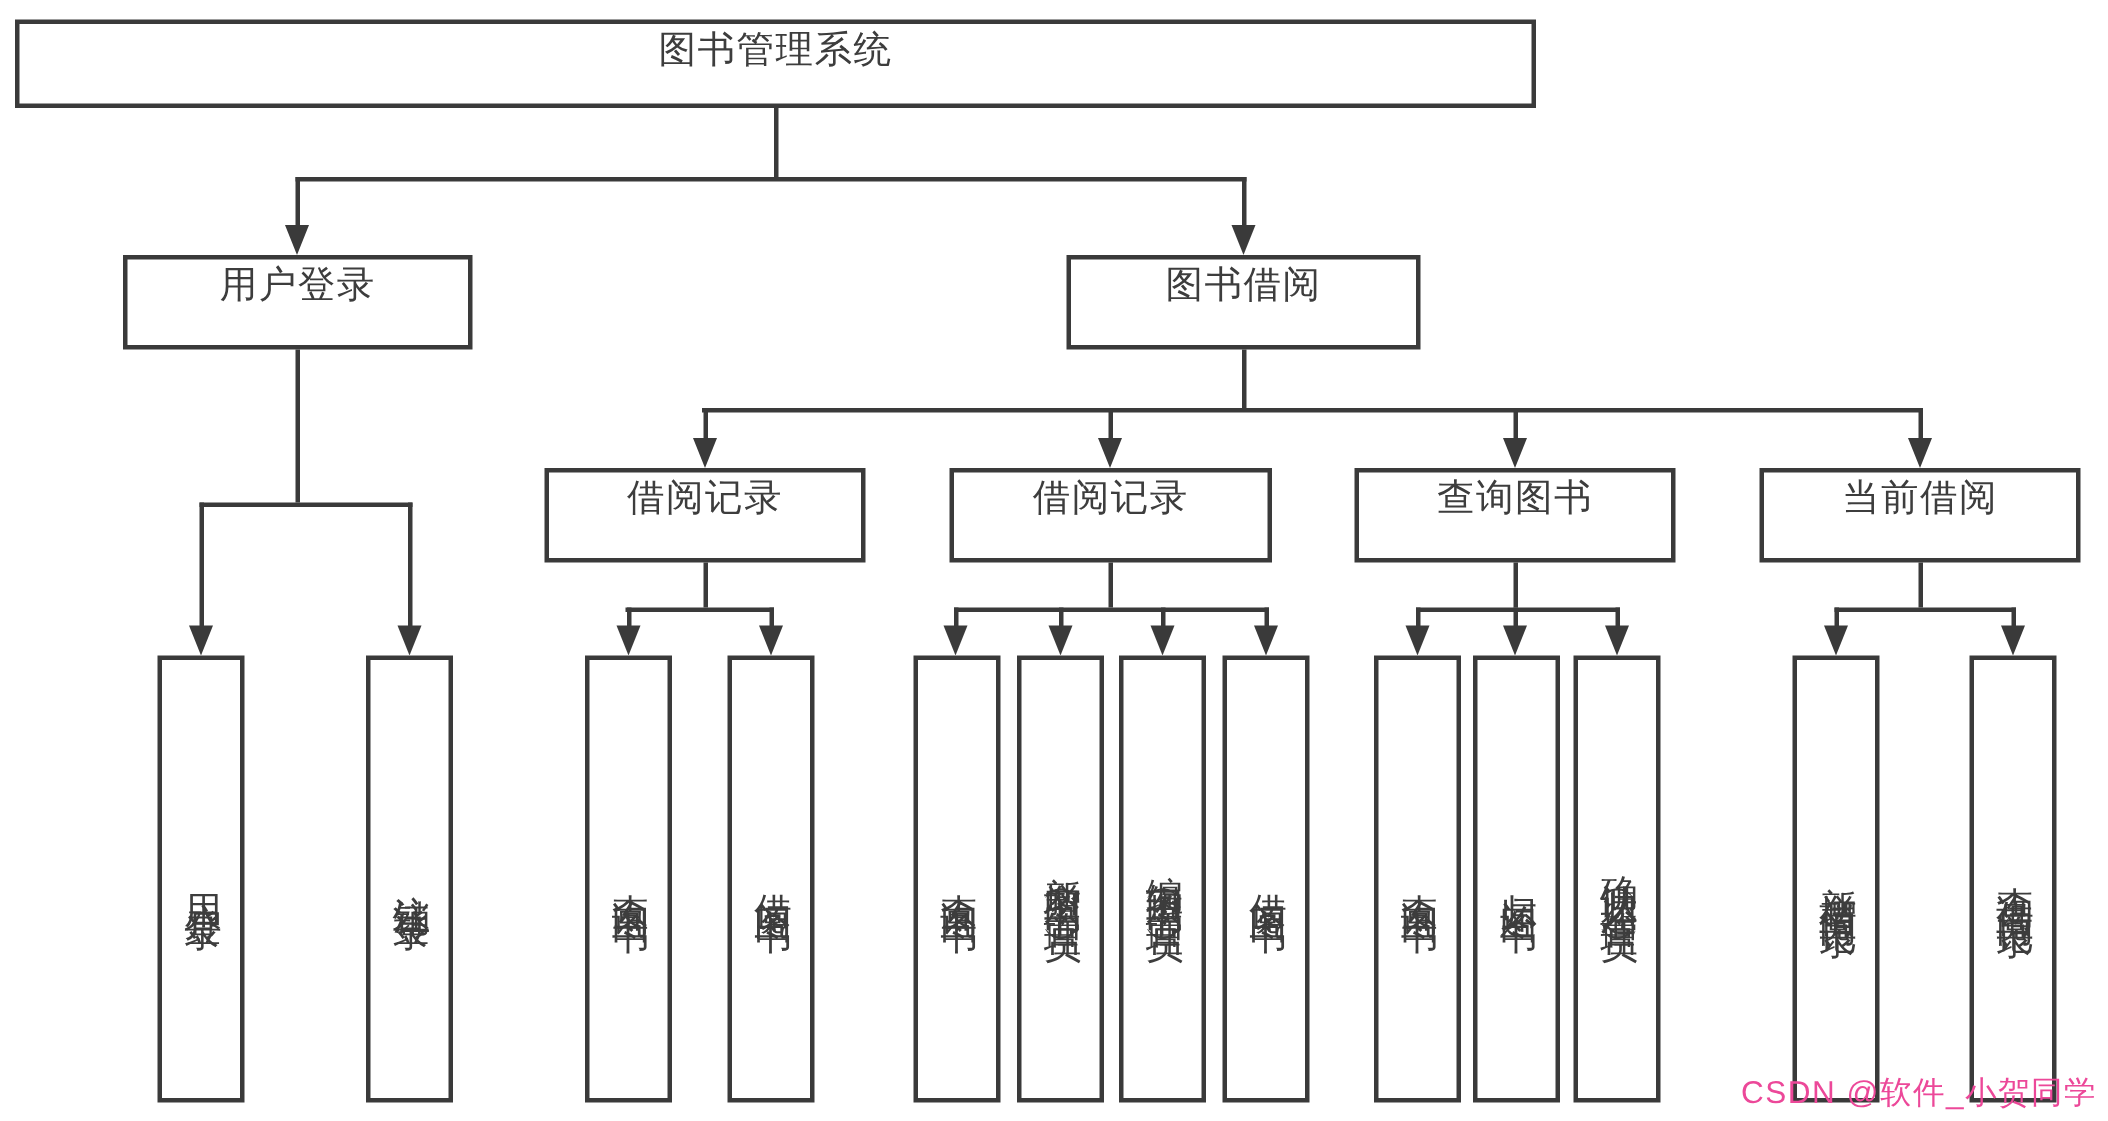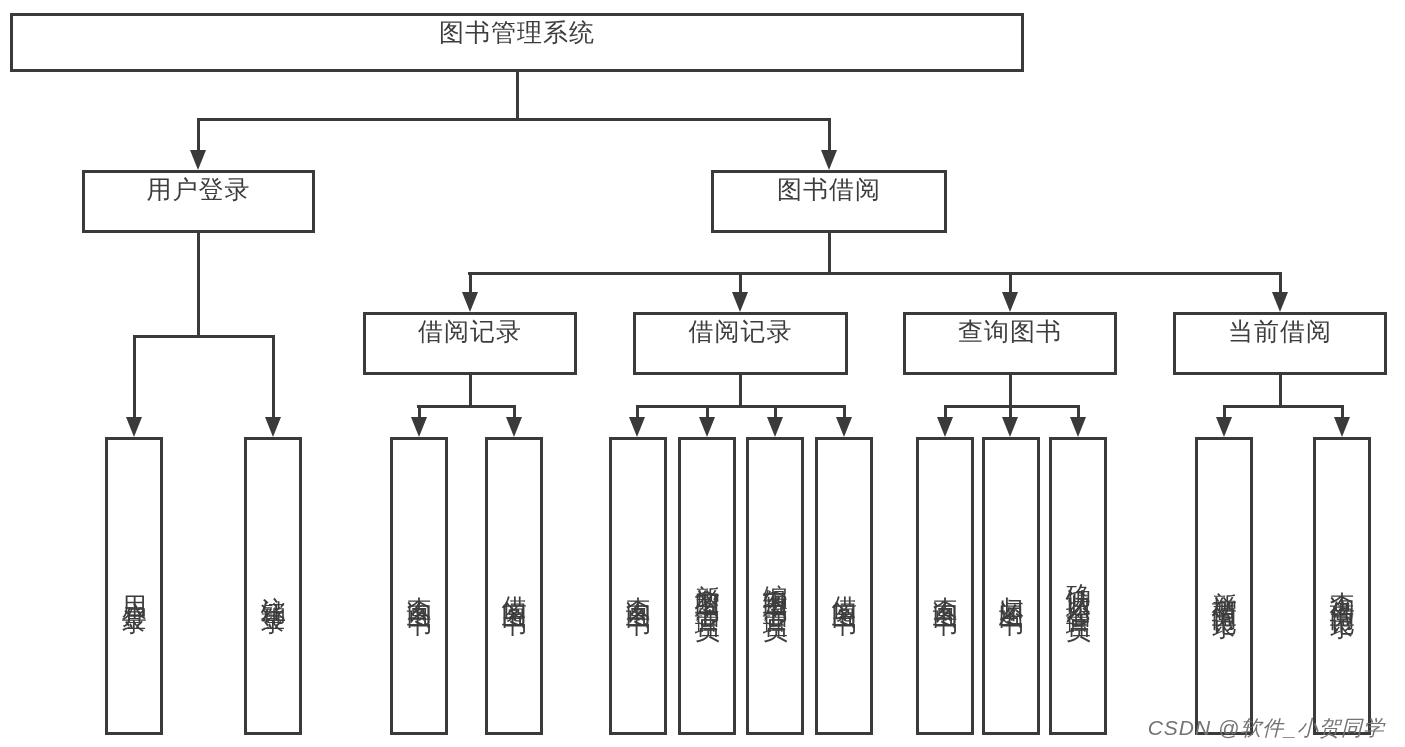--- a/index.html
+++ b/index.html
@@ -23,22 +23,22 @@
     writing-mode:vertical-rl; text-orientation:mixed;
     font-size:25px; letter-spacing:5px; line-height:1.1; color:#3d3d3d;
   }
   .line { position:absolute; background:#3a3a3a; }
   .arrow {
     position:absolute; width:0; height:0;
     border-left:8px solid transparent; border-right:8px solid transparent;
     border-top:20px solid #3a3a3a;
   }
   .watermark {
-    position:absolute; top:714px; right:20px;
-    font-size:21px; color:#737373; letter-spacing:1px; z-index:5;font-style:italic;
+    position:absolute; top:714px; right:7px;
+    font-size:21px; color:#ec4899; letter-spacing:1px; z-index:5;
   }
 </style>
 </head>
 <body>
 
 <div class="canvas">
 
   <div class="hbox" style="left:10px; top:13px; width:1014px; height:59px;">
     <span>图书管理系统</span>
   </div>

